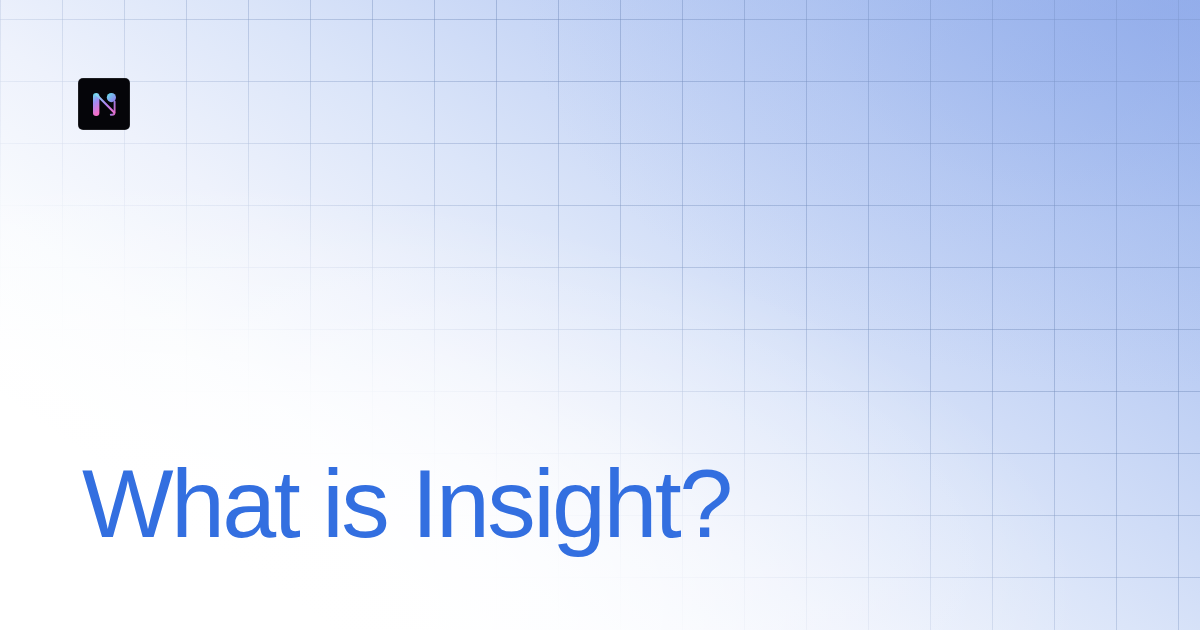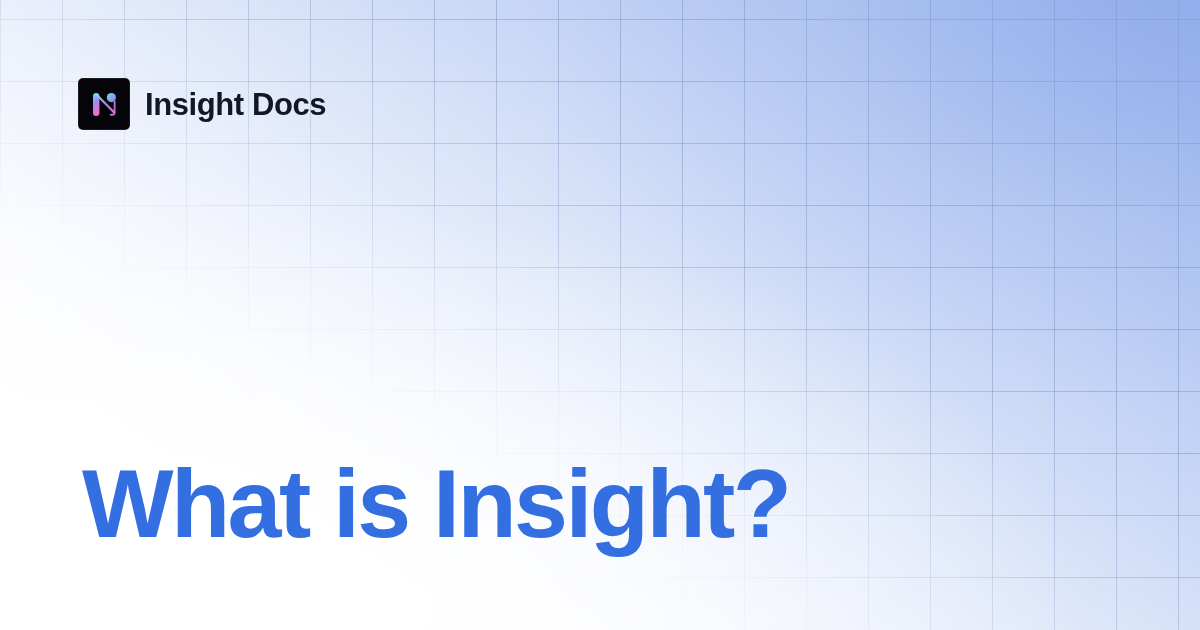--- a/index.html
+++ b/index.html
@@ -101,21 +101,21 @@
     line-height: 1;
   }
 
   
   .headline {
     position: absolute;
     left: 82px;
     bottom: 76px;
     margin: 0;
     font-size: 97px;
-    font-weight: 700;
+    font-weight: 400;
     letter-spacing: -2.6px;
     line-height: 1.02;
     color: #336fe0;
     max-width: 1010px;
     white-space: nowrap;
   }
 </style>
 </head>
 <body>
 
@@ -147,18 +147,17 @@
           </linearGradient>
         </defs>
         <rect x="0" y="0" width="50" height="50" rx="4" fill="#050509"></rect>
         <rect x="14" y="14" width="6.4" height="23" rx="3.2" fill="url(#gBar)"></rect>
         <path d="M17.4 15.6 L35.2 33.6" stroke="url(#gDiag)" stroke-width="2.1" stroke-linecap="round" fill="none"></path>
         <path d="M35.6 22.5 L35.6 33.2 A2.6 2.6 0 0 1 33.0 35.8 L31.8 35.8" stroke="url(#gDiag)" stroke-width="1.9" stroke-linecap="round" fill="none" opacity="0.92"></path>
         <circle cx="32.4" cy="18.6" r="4.6" fill="url(#gDot)"></circle>
       </svg>
     </span>
 
-    <span class="brand-name">Insight Docs</span>
   </div>
 
   <h1 class="headline">What is Insight?</h1>
 
 </div>
 
 </body></html>

